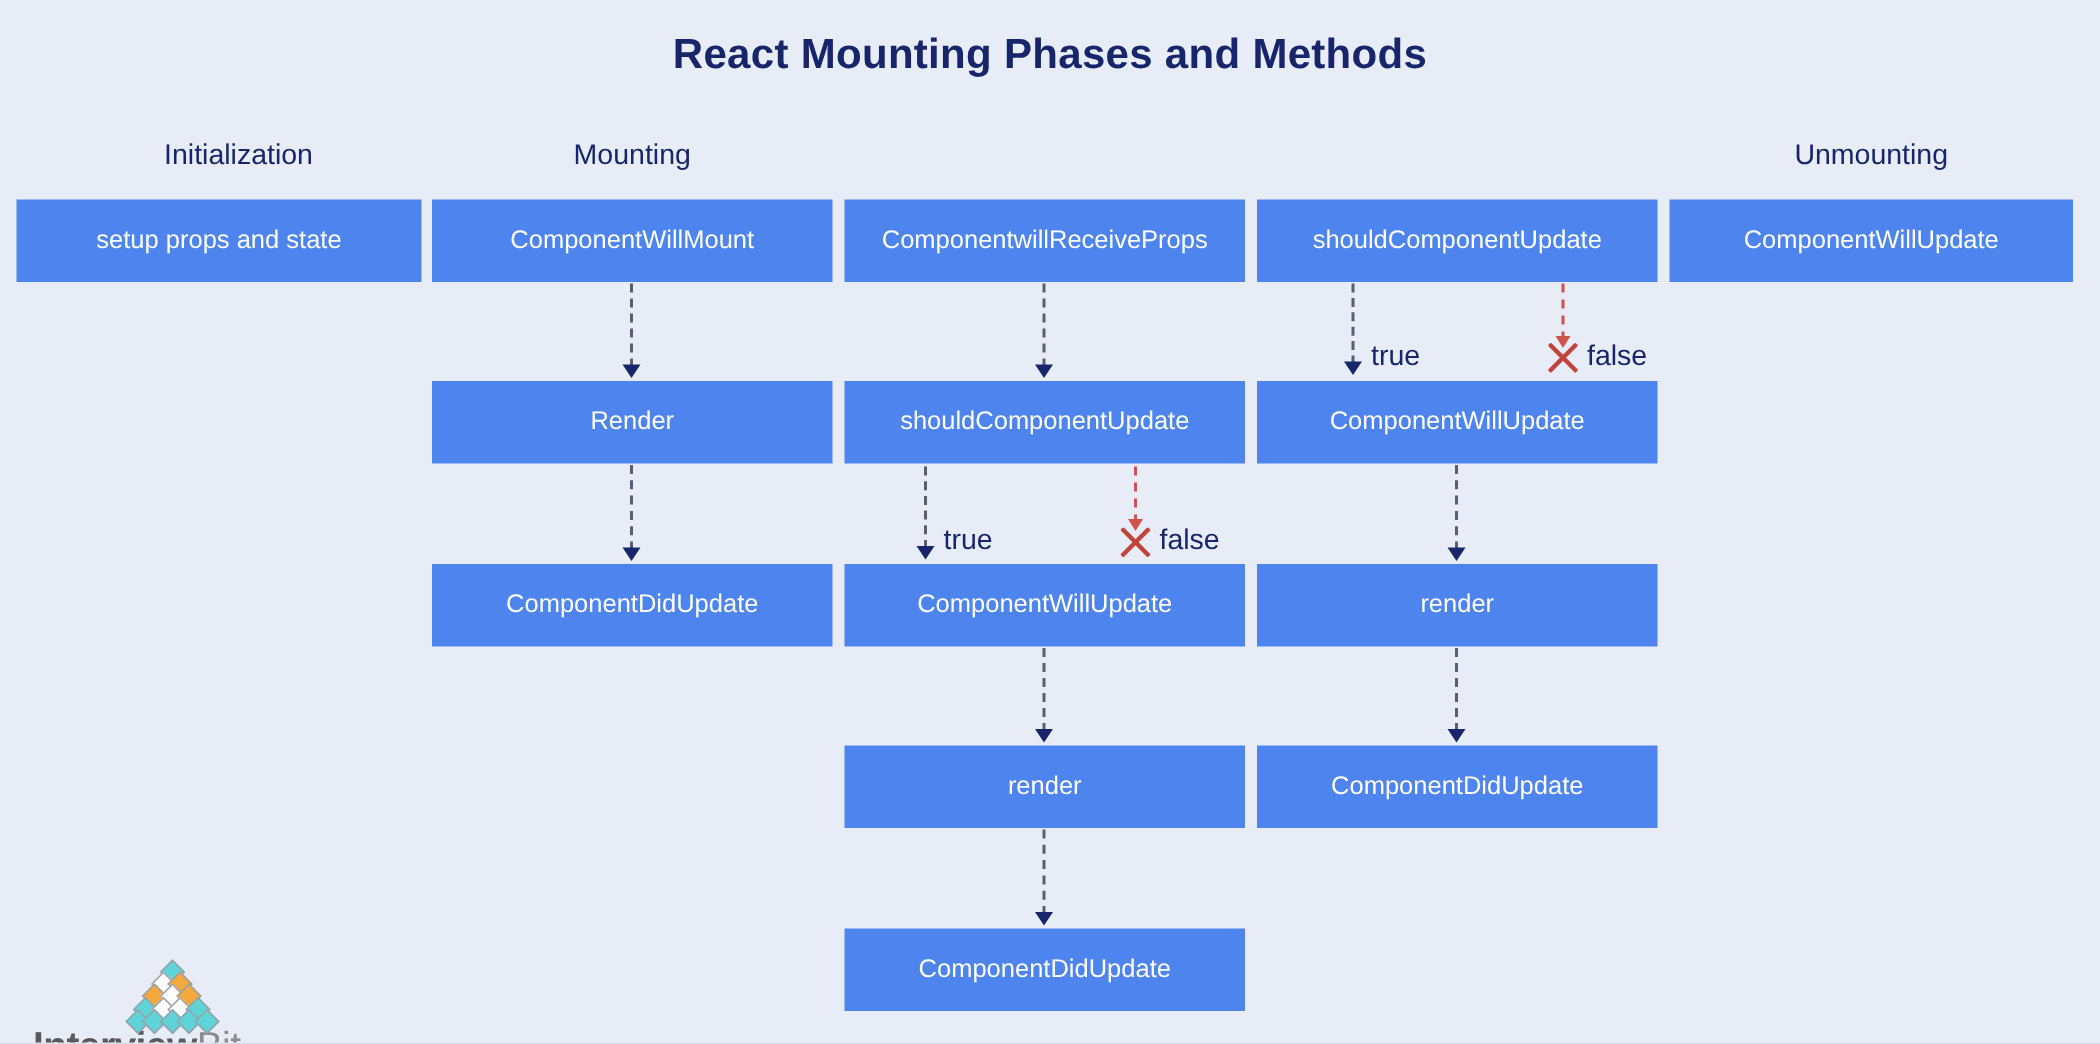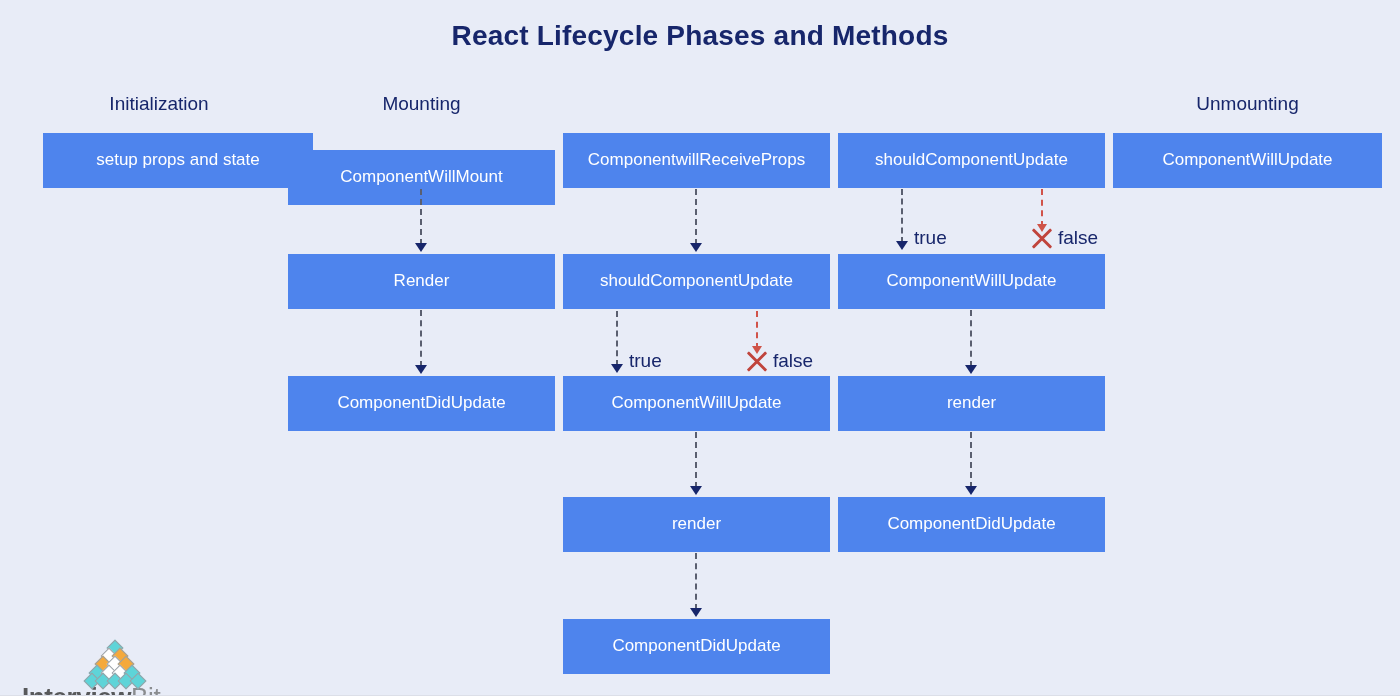--- a/index.html
+++ b/index.html
@@ -125,28 +125,28 @@
     white-space: nowrap;
   }
   #logo-text .b1 { color: #58595b; font-weight: bold; }
   #logo-text .b2 { color: #8a8c8f; font-weight: normal; }
 </style>
 </head>
 <body>
 
 <div id="canvas">
 
-  <div id="title">React Lifecycle Phases and Methods</div>
+  <div id="title">React Mounting Phases and Methods</div>
 
   <div class="phase-label" style="left:24px; width:270px;text-align:center;">Initialization</div>
   <div class="phase-label" style="left:288px; width:267px;text-align:center;">Mounting</div>
   <div class="phase-label" style="left:1113px; width:269px;">Unmounting</div>
 
-  <div class="node" style="left:11px; top:133px; width:270px;margin-left:32px;">setup props and state</div>
-  <div class="node" style="left:288px; top:133px; width:267px;margin-top:17px;">ComponentWillMount</div>
+  <div class="node" style="left:11px; top:133px; width:270px;">setup props and state</div>
+  <div class="node" style="left:288px; top:133px; width:267px;">ComponentWillMount</div>
   <div class="node" style="left:563px; top:133px; width:267px;">ComponentwillReceiveProps</div>
   <div class="node" style="left:838px; top:133px; width:267px;">shouldComponentUpdate</div>
   <div class="node" style="left:1113px; top:133px; width:269px;">ComponentWillUpdate</div>
 
   <div class="node" style="left:288px; top:254px; width:267px;">Render</div>
   <div class="node" style="left:563px; top:254px; width:267px;">shouldComponentUpdate</div>
   <div class="node" style="left:838px; top:254px; width:267px;">ComponentWillUpdate</div>
 
   <div class="node" style="left:288px; top:376px; width:267px;">ComponentDidUpdate</div>
   <div class="node" style="left:563px; top:376px; width:267px;">ComponentWillUpdate</div>

